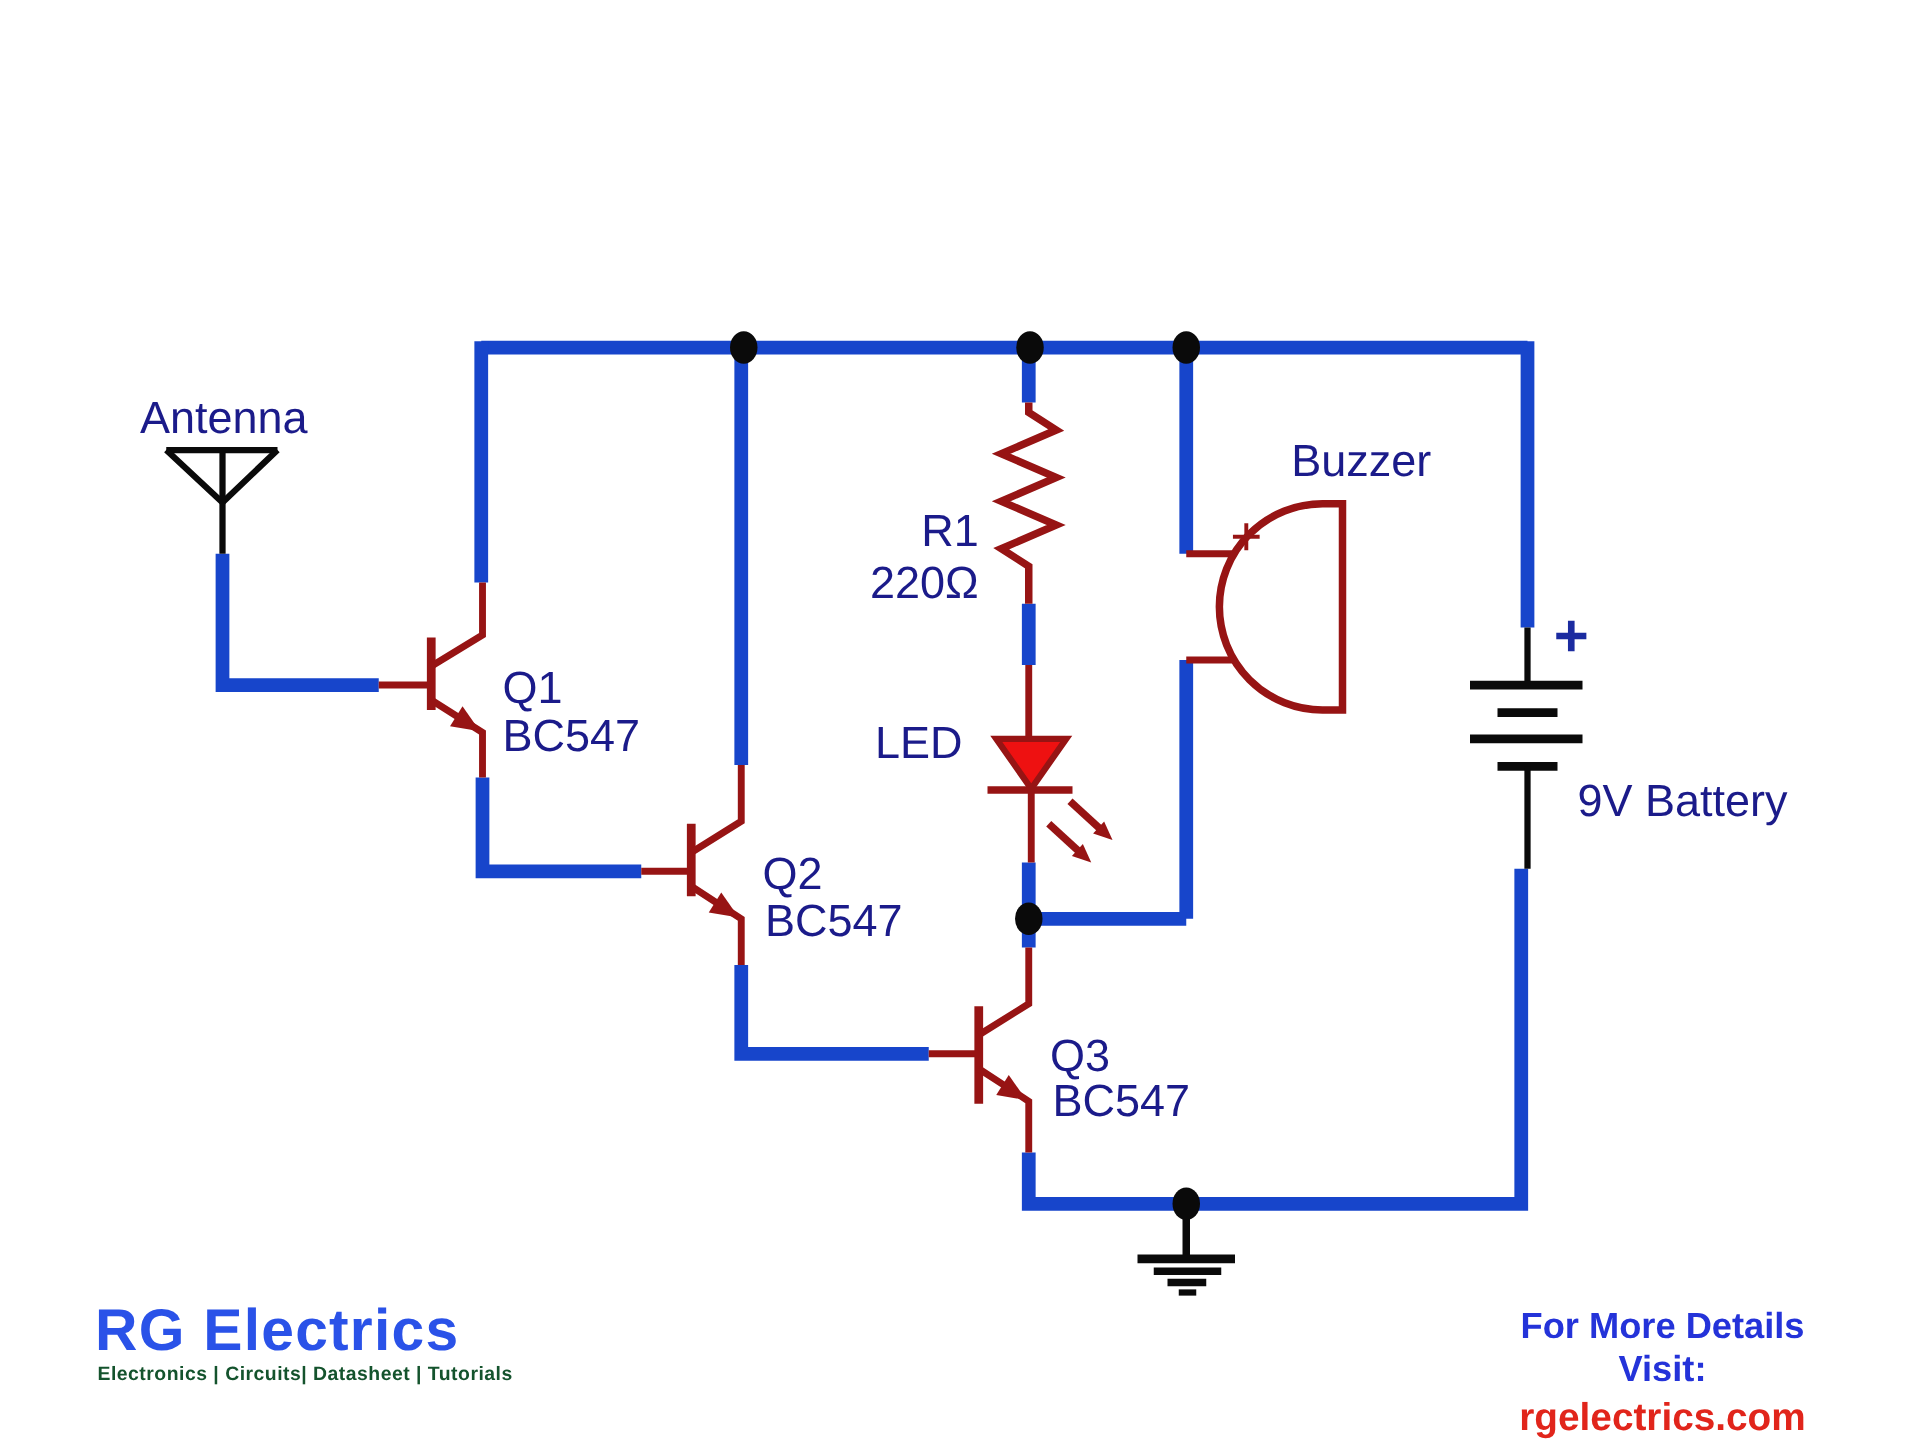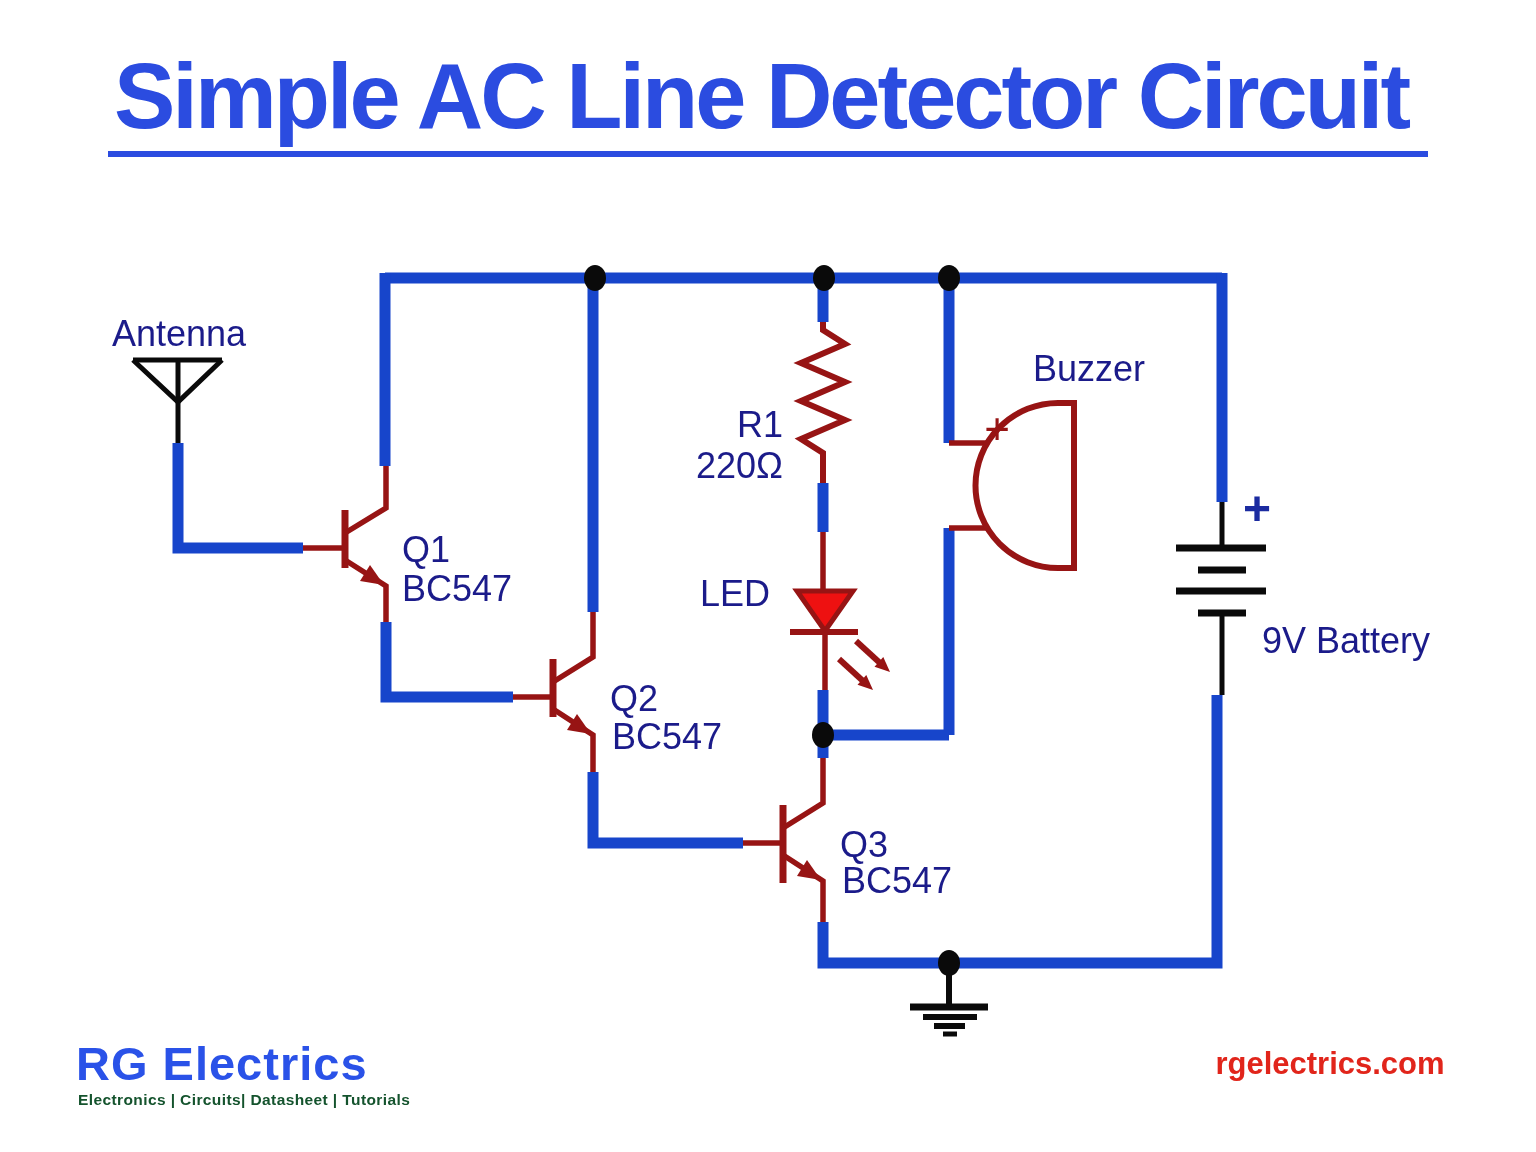--- a/index.html
+++ b/index.html
@@ -28,23 +28,20 @@
   
   .visit-wrap{position:absolute;left:1180px;top:1044px;width:300px;text-align:center;}
   .visit-label{color:#2433d9;font-size:29px;font-weight:bold;line-height:1.2;}
   .visit-site{color:#e1251b;font-size:31px;font-weight:bold;line-height:1.3;}
 </style>
 </head>
 <body>
 
 <div class="stage">
 
-  <div class="title-wrap">
-    <span class="title">Simple AC Line Detector Circuit</span>
-  </div>
 
   <svg class="circuit" width="1536" height="1152" viewBox="0 0 1536 1152">
 
     <g stroke="#1745cb" stroke-width="11" fill="none">
       <path d="M385,278 H1222"></path>
       <path d="M385,273 V466"></path>
       <path d="M386,622 V697 H513"></path>
       <path d="M593,273 V612"></path>
       <path d="M593,772 V843 H743"></path>
       <path d="M823,273 V322"></path>
@@ -156,16 +153,17 @@
     <text class="plus-buzz" x="997" y="444" text-anchor="middle">+</text>
 
     <text class="plus-batt" x="1257" y="525" text-anchor="middle">+</text>
     <text class="lbl" x="1262" y="653">9V Battery</text>
   </svg>
 
   <div class="logo">RG Electrics</div>
   <div class="logo-tagline">Electronics | Circuits| Datasheet | Tutorials</div>
 
   <div class="visit-wrap">
+    <div class="visit-label">For More Details Visit:</div>
     <div class="visit-site">rgelectrics.com</div>
   </div>
 
 </div>
 
 </body></html>

